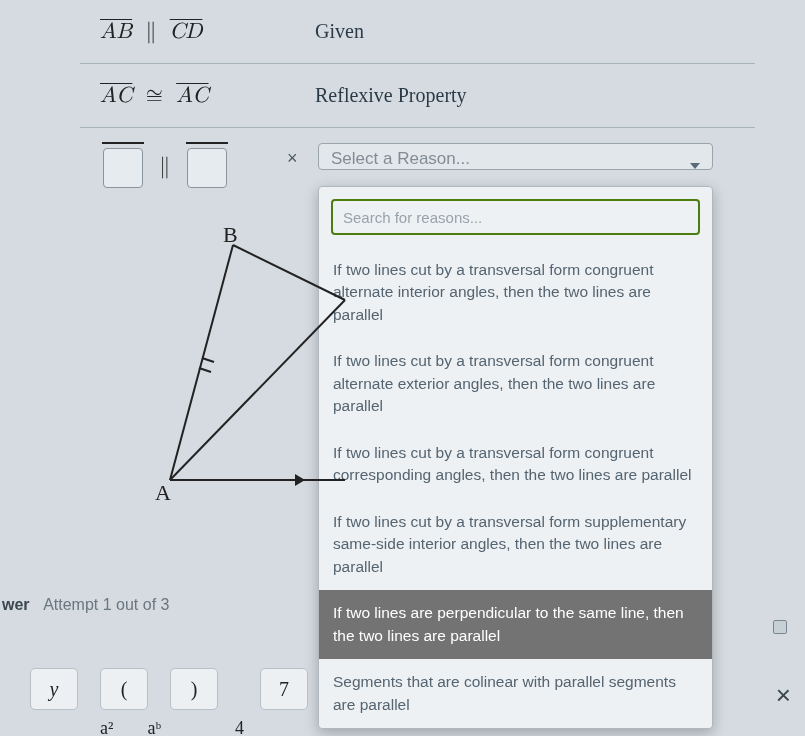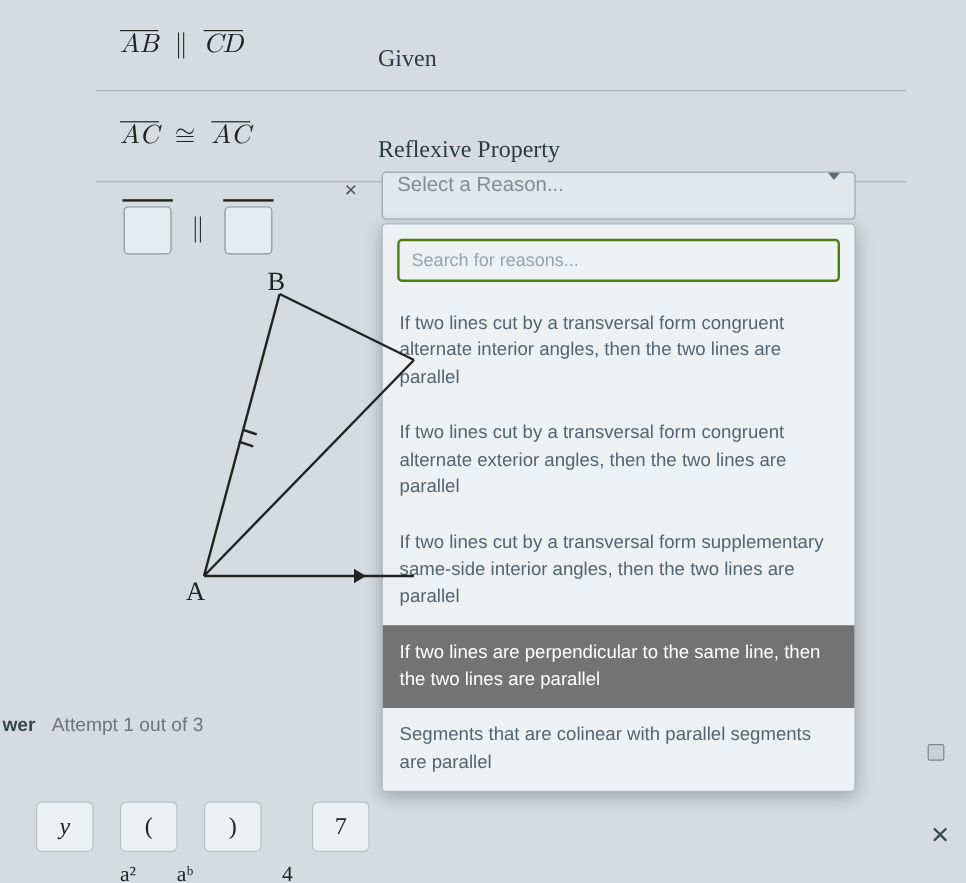--- a/index.html
+++ b/index.html
@@ -43,21 +43,20 @@
     text-decoration-thickness: 1.2px;
     font-style: italic;
   }
   .sym { font-style: normal; margin: 0 6px; }
 
   .reason-col {
     flex: 1;
     font-family: Georgia, serif;
     font-size: 20px;
     color: #2a3b47;
-    margin-top: 24px;
   }
 
   .blank-box {
     display: inline-block;
     width: 40px;
     height: 40px;
     border: 1px solid #8a949c;
     border-radius: 4px;
     background: #e6ebef;
     vertical-align: middle;
@@ -79,26 +78,26 @@
     font-size: 18px;
     color: #4a5a66;
     cursor: pointer;
   }
 
   .select-reason {
     position: absolute;
     left: 318px;
     top: 143px;
     width: 395px;
-    height: 40px;
+    height: 27px;
     background: #e2e7eb;
     border: 1px solid #9aa4ad;
     border-radius: 4px;
     display: flex;
-    align-items: flex-start;
+    align-items: flex-end;
     padding: 0 12px;
     font-family: Arial, sans-serif;
     font-size: 17px;
     color: #828c94;
     cursor: pointer;
   }
   .select-reason .caret {
     margin-left: auto;
     width: 0; height: 0;
     border-left: 5px solid transparent;
@@ -265,20 +264,21 @@
   <span>Select a Reason...</span>
   <span class="caret"></span>
 </div>
 
 <div class="dropdown">
   <div class="search">
     <span>Search for reasons...</span>
   </div>
   <div class="opt">If two lines cut by a transversal form congruent alternate interior angles, then the two lines are parallel</div>
   <div class="opt">If two lines cut by a transversal form congruent alternate exterior angles, then the two lines are parallel</div>
+  <div class="opt">If two lines cut by a transversal form congruent corresponding angles, then the two lines are parallel</div>
   <div class="opt">If two lines cut by a transversal form supplementary same-side interior angles, then the two lines are parallel</div>
   <div class="opt highlight">If two lines are perpendicular to the same line, then the two lines are parallel</div>
   <div class="opt">Segments that are colinear with parallel segments are parallel</div>
 </div>
 
 <div class="diagram">
   <svg width="200" height="280">
     <line x1="25" y1="250" x2="88" y2="15" stroke="#222" stroke-width="2"></line>
     <line x1="88" y1="15" x2="200" y2="70" stroke="#222" stroke-width="2"></line>
     <line x1="25" y1="250" x2="200" y2="70" stroke="#222" stroke-width="2"></line>

